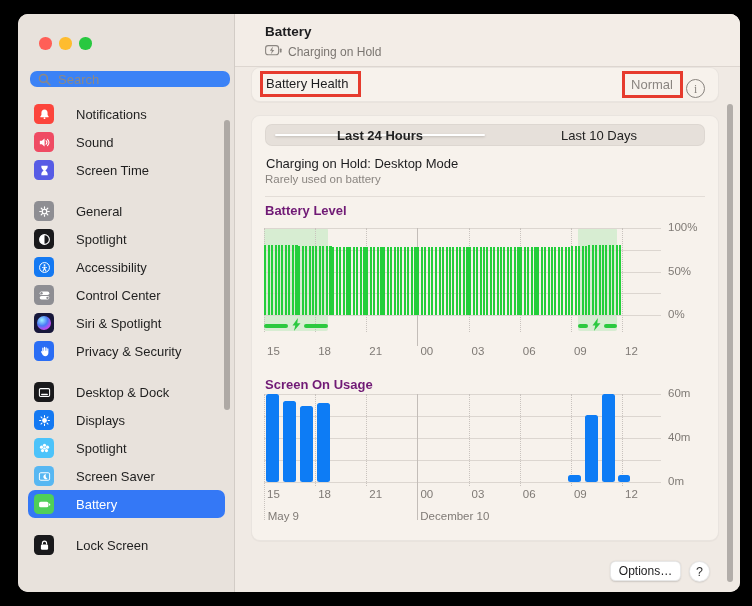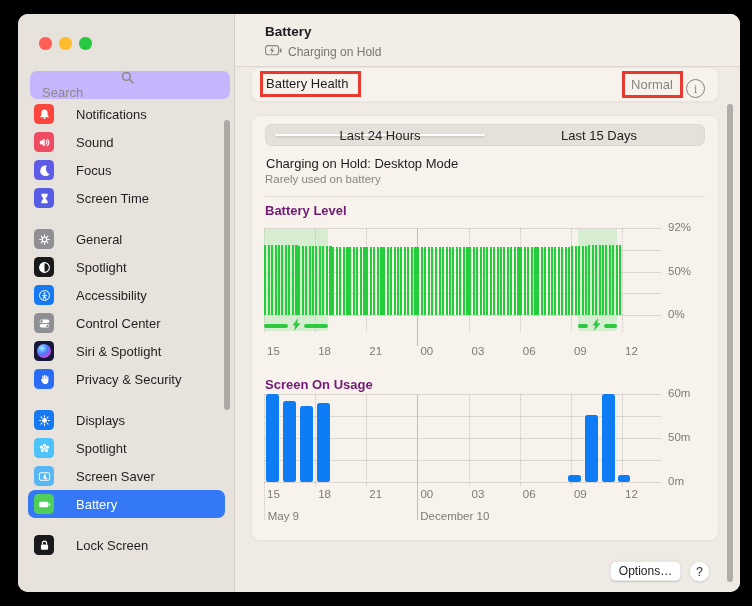--- a/index.html
+++ b/index.html
@@ -4,22 +4,22 @@
 <style>
   html,body{margin:0;padding:0;background:#000;}
   #stage{position:relative;width:752px;height:606px;background:#000;overflow:hidden;
          font-family:"Liberation Sans",sans-serif;-webkit-font-smoothing:antialiased;}
   #window{position:absolute;left:18px;top:14px;width:722px;height:578px;border-radius:10px;
           overflow:hidden;background:#f0eae4;}
   
   #sidebar{position:absolute;left:0;top:0;width:217px;height:100%;background:#e8e2dc;
            border-right:1px solid #d2ccc6;box-sizing:border-box;}
   .tl{position:absolute;top:23px;width:12.5px;height:12.5px;border-radius:50%;}
-  #search{position:absolute;left:12px;top:57px;width:200px;height:28px;border-radius:7px;
-          background:#c4b5fd;display:flex;align-items:center;box-sizing:border-box;padding:0 8px;flex-direction:column;}
+  #search{position:absolute;left:12px;top:57px;width:200px;height:16px;border-radius:7px;
+          background:#3b82f6;display:flex;align-items:center;box-sizing:border-box;padding:0 8px;}
   #search svg{flex:0 0 auto;margin-right:5px;}
   #search input{flex:1;border:none;background:transparent;outline:none;font-size:13px;
                 font-family:"Liberation Sans",sans-serif;color:#2a2a2a;min-width:0;}
   #search input::placeholder{color:#8e8984;}
   #side-list{position:absolute;left:10px;top:86px;right:9px;}
   .side-group{margin-top:13px;}
   .side-group:first-child{margin-top:0;}
   .side-row{position:relative;height:28px;border-radius:7px;display:flex;align-items:center;
             padding-left:6px;box-sizing:border-box;cursor:default;}
   .side-ic{width:20px;height:20px;border-radius:4.5px;display:flex;align-items:center;
@@ -49,21 +49,21 @@
         border:1.5px solid #87827d;box-sizing:border-box;color:#87827d;
         font-family:"Liberation Serif",serif;font-size:11.5px;display:flex;
         align-items:center;justify-content:center;}
   .ann{position:absolute;border:3px solid #e63b2e;box-sizing:border-box;z-index:30;}
   .annA{left:25px;top:57px;width:101px;height:26px;}
   .annB{left:387px;top:57px;width:61px;height:27px;}
   .seg{position:absolute;left:30px;top:110px;width:440px;height:22px;border-radius:7px;
        background:#e6e0da;border:1px solid rgba(0,0,0,.04);box-sizing:border-box;display:flex;}
   .seg>div{width:50%;display:flex;align-items:center;justify-content:center;font-size:13px;
            color:#222;border-radius:6px;}
-  .seg-sel{background:#fff;box-shadow:0 1px 2.5px rgba(0,0,0,.18);font-weight:400;margin:9px;}
+  .seg-sel{background:#fff;box-shadow:0 1px 2.5px rgba(0,0,0,.18);font-weight:700;margin:9px;}
   .st-title{position:absolute;left:31px;top:142px;font-size:13px;color:#1d1d1f;}
   .st-sub{position:absolute;left:30px;top:159px;font-size:11.5px;color:#8a8580;}
   .div2{position:absolute;left:30px;top:182px;width:440px;height:1px;background:#e3ddd7;}
   .c-title{position:absolute;left:30px;font-size:13px;font-weight:700;color:#701a75;}
   .c1t{top:189px;} .c2t{top:363px;}
   #chart1,#chart2{position:absolute;inset:0;pointer-events:none;}
   .hline{position:absolute;height:1px;background:#dcd6d0;}
   .vdot{position:absolute;width:0;border-left:1px dotted #c9c3be;}
   .vsolid{position:absolute;width:1px;background:#c3bdb8;}
   .ylab,.xlab,.dlab{position:absolute;font-size:11.5px;color:#7f7a75;white-space:nowrap;}
@@ -115,28 +115,20 @@
             <div class="side-row">
               <span class="side-ic" style="background: rgb(239, 75, 99);">
                 <svg width="15" height="15" viewBox="0 0 20 20">
                   <path fill="#fff" d="M3.8 7.8v4.4h2.7l3.6 3V4.8l-3.6 3z"></path>
                   <path d="M12 7.6a3.4 3.4 0 0 1 0 4.8M14 5.8a6.2 6.2 0 0 1 0 8.4" fill="none" stroke="#fff" stroke-width="1.4" stroke-linecap="round"></path>
                 </svg>
               </span>
               <span class="side-lb">Sound</span>
             </div>
             <div class="side-row">
-              <span class="side-ic" style="background: rgb(94, 92, 230);">
-                <svg width="15" height="15" viewBox="0 0 20 20">
-                  <path fill="#fff" d="M13 3.5A7 7 0 1 0 16.6 15 8 8 0 0 1 13 3.5z"></path>
-                </svg>
-              </span>
-              <span class="side-lb">Focus</span>
-            </div>
-            <div class="side-row">
               <span class="side-ic" style="background: rgb(87, 92, 229);">
                 <svg width="15" height="15" viewBox="0 0 20 20">
                   <path fill="#fff" d="M5.8 3.8h8.4v1.6c0 1.8-1.5 3.2-3 4.6 1.5 1.4 3 2.8 3 4.6v1.6H5.8v-1.6c0-1.8 1.5-3.2 3-4.6-1.5-1.4-3-2.8-3-4.6z"></path>
                 </svg>
               </span>
               <span class="side-lb">Screen Time</span>
             </div>
           </div>
           <div class="side-group">
             <div class="side-row">
@@ -187,20 +179,29 @@
             <div class="side-row">
               <span class="side-ic" style="background: rgb(42, 109, 244);">
                 <svg width="15" height="15" viewBox="0 0 20 20">
                   <path fill="#fff" d="M7 11V5.6c0-.5.4-.9.8-.9s.8.4.8.9V9h.6V4.6c0-.5.4-.9.8-.9s.8.4.8.9V9h.6V5.2c0-.5.4-.9.8-.9s.8.4.8.9V9h.6V6.4c0-.5.4-.9.8-.9s.8.4.8.9v5.2c0 2.8-1.8 4.6-4.3 4.6-2 0-3-.9-4-2.8l-1.5-2.7c-.2-.4-.1-.9.3-1.1.4-.2.9-.1 1.2.3z"></path>
                 </svg>
               </span>
               <span class="side-lb">Privacy &amp; Security</span>
             </div>
           </div>
           <div class="side-group">
+            <div class="side-row">
+              <span class="side-ic" style="background: rgb(25, 25, 27);">
+                <svg width="15" height="15" viewBox="0 0 20 20">
+                  <rect x="3.2" y="4.8" width="13.6" height="10.4" rx="1.6" fill="none" stroke="#fff" stroke-width="1.4"></rect>
+                  <rect x="5.4" y="11.6" width="9.2" height="1.9" rx="0.9" fill="#fff"></rect>
+                </svg>
+              </span>
+              <span class="side-lb">Desktop &amp; Dock</span>
+            </div>
             <div class="side-row">
               <span class="side-ic" style="background: rgb(20, 121, 242);">
                 <svg width="15" height="15" viewBox="0 0 20 20">
                   <circle cx="10" cy="10" r="3.2" fill="#fff"></circle>
                   <path d="M10 3.4v1.8M10 14.8v1.8M3.4 10h1.8M14.8 10h1.8M5.3 5.3l1.3 1.3M13.4 13.4l1.3 1.3M5.3 14.7l1.3-1.3M13.4 6.6l1.3-1.3" stroke="#fff" stroke-width="1.4" stroke-linecap="round"></path>
                 </svg>
               </span>
               <span class="side-lb">Displays</span>
             </div>
             <div class="side-row">
@@ -271,21 +272,21 @@
       <div class="bh-label">Battery Health</div>
       <div class="bh-value">Normal</div>
       <div class="info">i</div>
       <div class="ann annA" style="border-color: rgb(230, 59, 46);"></div>
       <div class="ann annB" style="border-color: rgb(230, 59, 46);"></div>
 
       <section class="card card2"></section>
 
       <div class="seg">
         <div class="seg-sel">Last 24 Hours</div>
-        <div class="seg-opt">Last 15 Days</div>
+        <div class="seg-opt">Last 10 Days</div>
       </div>
 
       <div class="st-title">Charging on Hold: Desktop Mode</div>
       <div class="st-sub">Rarely used on battery</div>
       <div class="div2"></div>
 
       <div class="c-title c1t">Battery Level</div>
       <div class="c-title c2t">Screen On Usage</div>
       <div id="chart1">
           <div class="bband" style="left: 29px; top: 214px; width: 63.9375px; height: 103px; background: rgb(215, 237, 210);"></div>
@@ -327,21 +328,21 @@
           <div class="plug" style="left: 29px; top: 310px; width: 24.395px; background: rgb(43, 201, 63);"></div>
           <div class="plug" style="left: 69.395px; top: 310px; width: 23.5425px; background: rgb(43, 201, 63);"></div>
           <div class="boltw" style="left: 55.895px; top: 303px;"><svg width="11" height="13" viewBox="0 0 10 13">
               <path d="M6.4 0 1 7.4h2.8L2.4 13 9 5.2H5.8Z" fill="#2bc93f"></path>
             </svg></div>
           <div class="plug" style="left: 342.72px; top: 310px; width: 10.755px; background: rgb(43, 201, 63);"></div>
           <div class="plug" style="left: 369.475px; top: 310px; width: 12.46px; background: rgb(43, 201, 63);"></div>
           <div class="boltw" style="left: 355.975px; top: 303px;"><svg width="11" height="13" viewBox="0 0 10 13">
               <path d="M6.4 0 1 7.4h2.8L2.4 13 9 5.2H5.8Z" fill="#2bc93f"></path>
             </svg></div>
-          <div class="ylab" style="left: 433px; top: 207px;">92%</div>
+          <div class="ylab" style="left: 433px; top: 207px;">100%</div>
           <div class="ylab" style="left: 433px; top: 250.5px;">50%</div>
           <div class="ylab" style="left: 433px; top: 294px;">0%</div>
           <div class="xlab" style="left: 32px; top: 331px;">15</div>
           <div class="xlab" style="left: 83.15px; top: 331px;">18</div>
           <div class="xlab" style="left: 134.3px; top: 331px;">21</div>
           <div class="xlab" style="left: 185.45px; top: 331px;">00</div>
           <div class="xlab" style="left: 236.6px; top: 331px;">03</div>
           <div class="xlab" style="left: 287.75px; top: 331px;">06</div>
           <div class="xlab" style="left: 338.9px; top: 331px;">09</div>
           <div class="xlab" style="left: 390.05px; top: 331px;">12</div>
@@ -362,21 +363,21 @@
           <div class="vdot" style="left: 387.05px; top: 380px; height: 92px;"></div>
           <div class="sbar" style="left: 31.275px; top: 380px; width: 12.5px; height: 88px; background: rgb(13, 124, 245);"></div>
           <div class="sbar" style="left: 48.325px; top: 387.333px; width: 12.5px; height: 80.6667px; background: rgb(13, 124, 245);"></div>
           <div class="sbar" style="left: 65.375px; top: 391.733px; width: 12.5px; height: 76.2667px; background: rgb(13, 124, 245);"></div>
           <div class="sbar" style="left: 82.425px; top: 388.8px; width: 12.5px; height: 79.2px; background: rgb(13, 124, 245);"></div>
           <div class="sbar" style="left: 333.06px; top: 460.667px; width: 12.5px; height: 7.33333px; background: rgb(13, 124, 245);"></div>
           <div class="sbar" style="left: 350.11px; top: 400.533px; width: 12.5px; height: 67.4667px; background: rgb(13, 124, 245);"></div>
           <div class="sbar" style="left: 367.16px; top: 380px; width: 12.5px; height: 88px; background: rgb(13, 124, 245);"></div>
           <div class="sbar" style="left: 382.505px; top: 460.667px; width: 12.5px; height: 7.33333px; background: rgb(13, 124, 245);"></div>
           <div class="ylab" style="left: 433px; top: 373px;">60m</div>
-          <div class="ylab" style="left: 433px; top: 417px;">50m</div>
+          <div class="ylab" style="left: 433px; top: 417px;">40m</div>
           <div class="ylab" style="left: 433px; top: 461px;">0m</div>
           <div class="xlab" style="left: 32px; top: 474px;">15</div>
           <div class="xlab" style="left: 83.15px; top: 474px;">18</div>
           <div class="xlab" style="left: 134.3px; top: 474px;">21</div>
           <div class="xlab" style="left: 185.45px; top: 474px;">00</div>
           <div class="xlab" style="left: 236.6px; top: 474px;">03</div>
           <div class="xlab" style="left: 287.75px; top: 474px;">06</div>
           <div class="xlab" style="left: 338.9px; top: 474px;">09</div>
           <div class="xlab" style="left: 390.05px; top: 474px;">12</div>
           <div class="dlab" style="left: 32.705px; top: 496px;">May 9</div>

